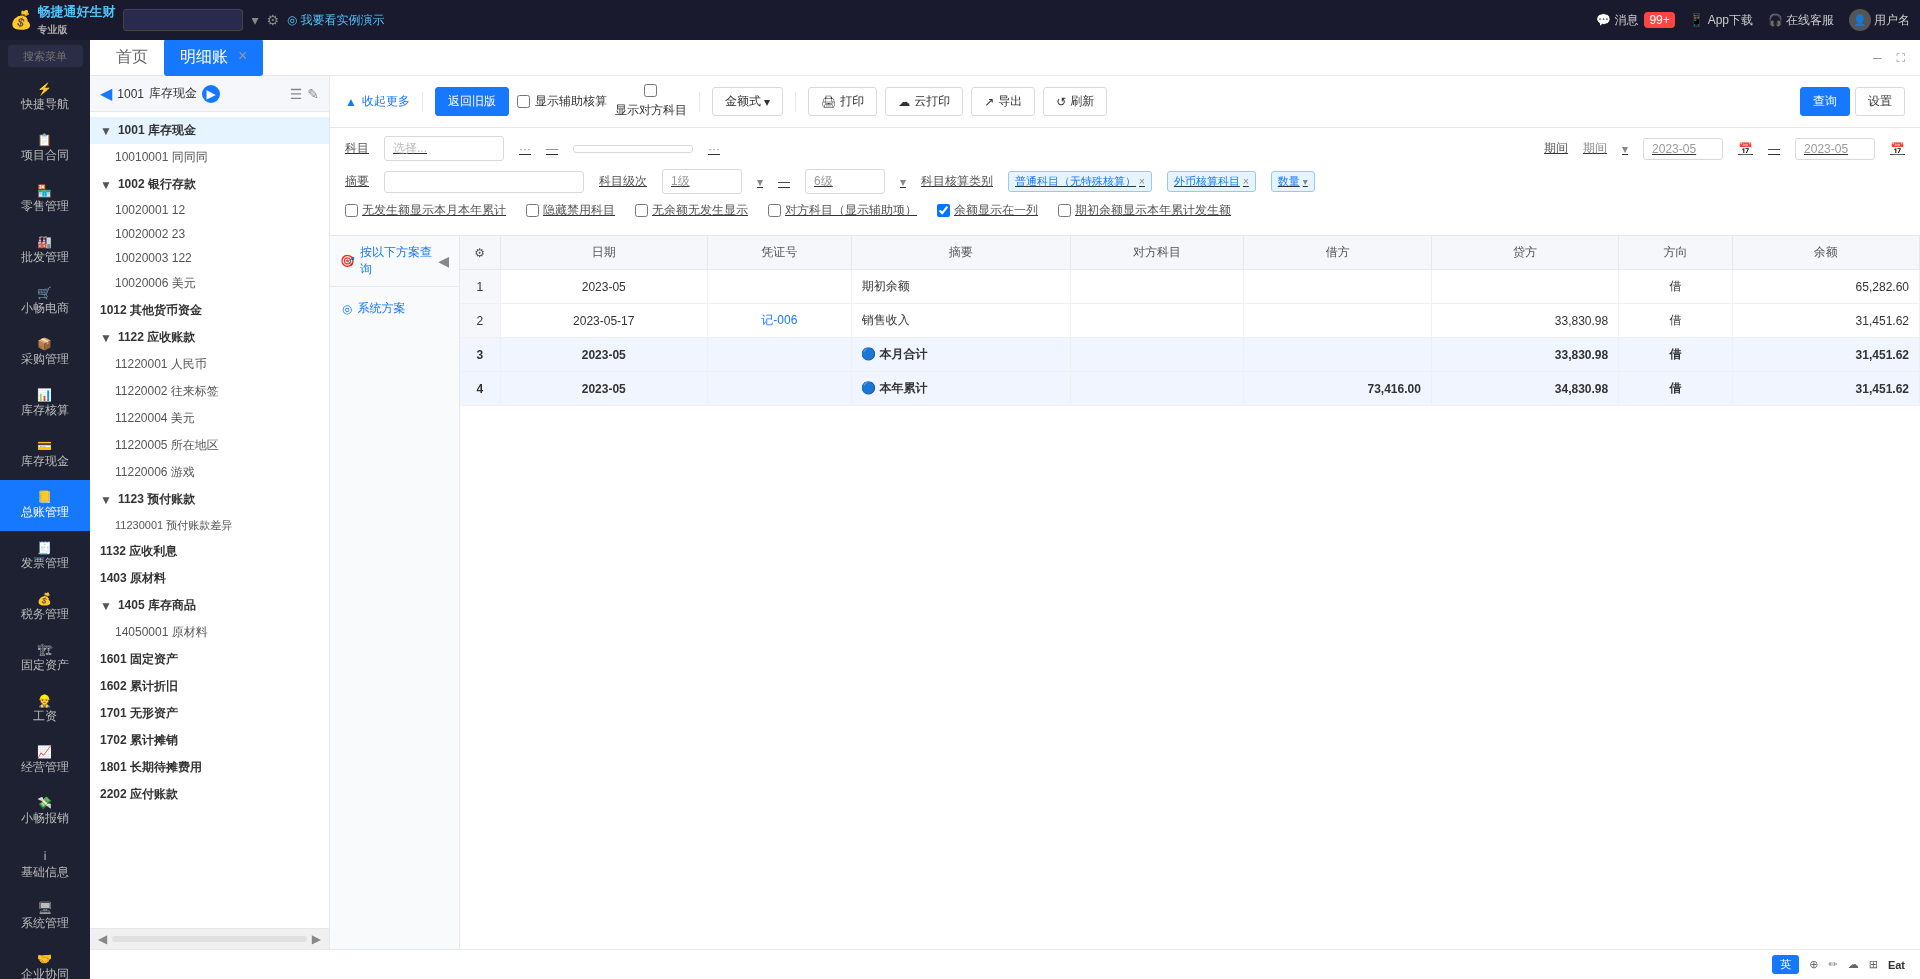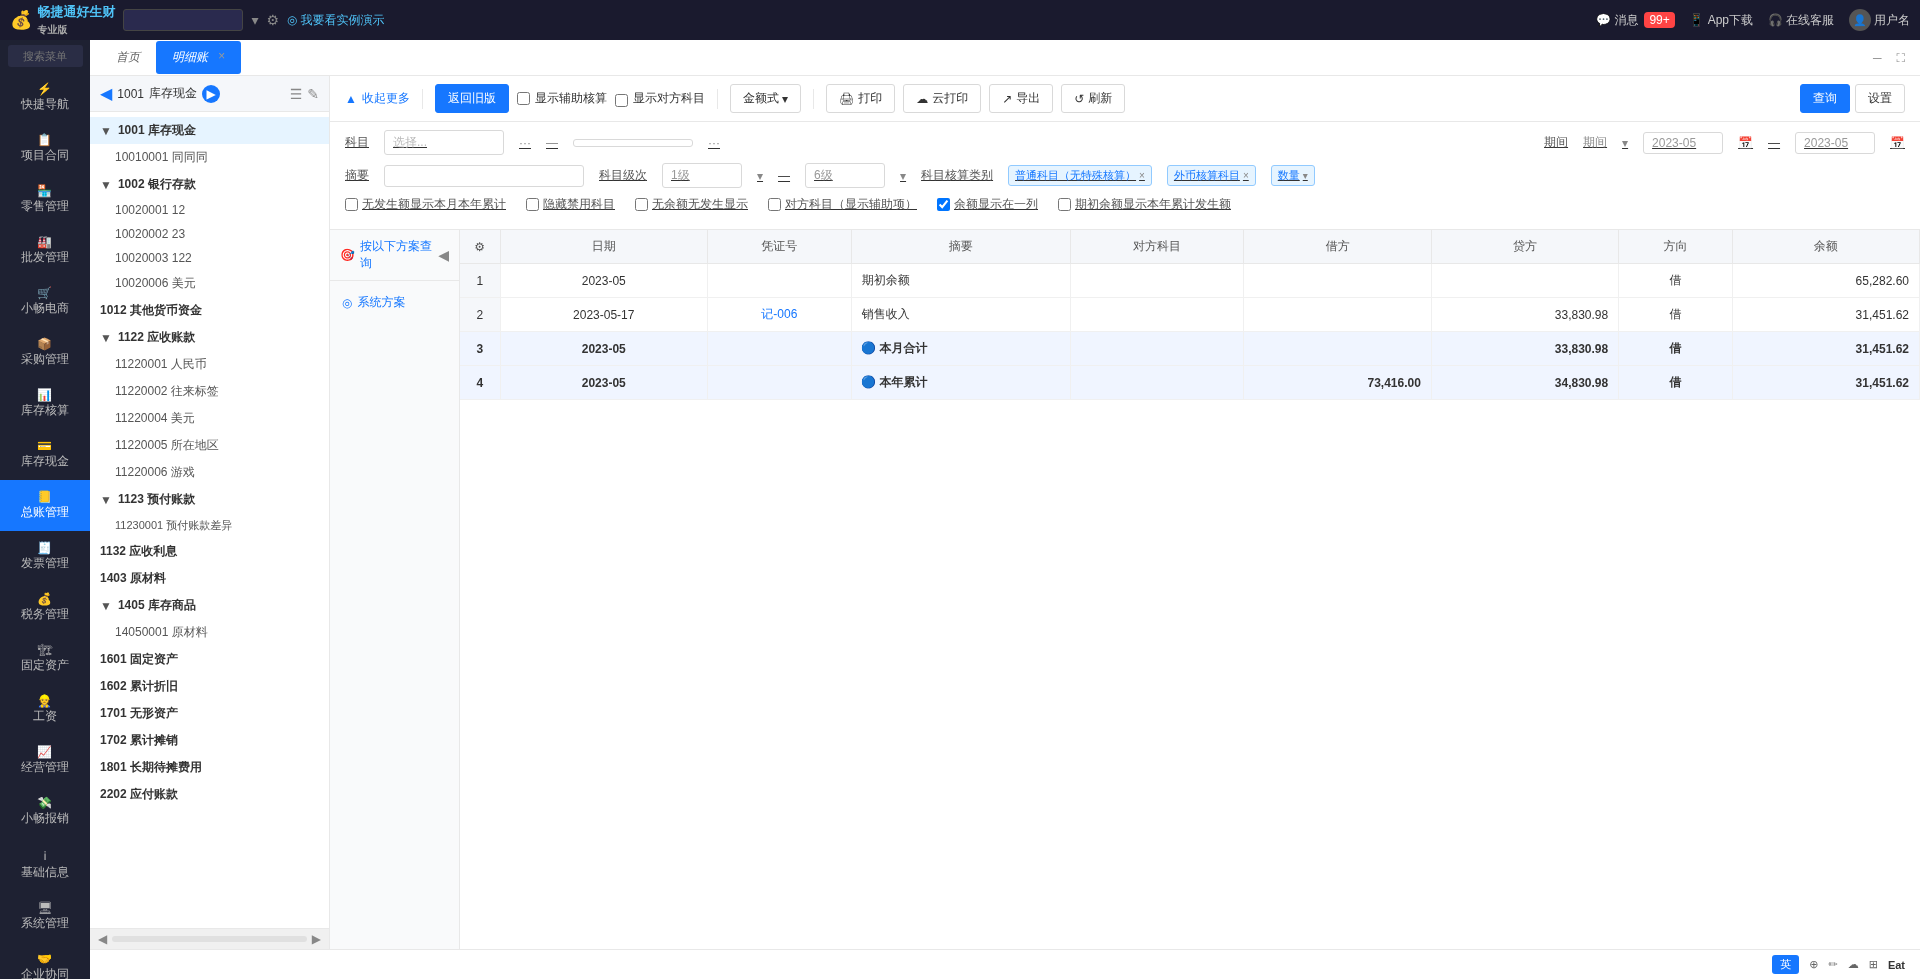--- a/index.html
+++ b/index.html
@@ -22,21 +22,21 @@
     .sidebar-search { width: 75px; background: #2a2d45; border: none; border-radius: 3px; padding: 5px 8px; color: #ccc; font-size: 11px; margin-bottom: 5px; text-align: center; }
     .sidebar-item { width: 100%; text-align: center; padding: 10px 5px; cursor: pointer; font-size: 12px; color: #bbb; }
     .sidebar-item.active { background: #1677ff; color: #fff; }
     .sidebar-item-label { font-size: 12px; }
 
     
     .content-area { flex: 1; display: flex; flex-direction: column; background: #f0f2f5; overflow: hidden; }
     
     
     .tabs-bar { background: #fff; border-bottom: 1px solid #e8e8e8; display: flex; align-items: center; padding: 0 10px; height: 36px; }
-    .tab { padding: 8px 16px; font-size: 12px; cursor: pointer; border-radius: 3px 3px 0 0; color: #666; font-style: italic; }
+    .tab { padding: 8px 16px; font-size: 16px; cursor: pointer; border-radius: 3px 3px 0 0; color: #666; }
     .tab.active { background: #1677ff; color: #fff; border-radius: 3px; }
     .tab-close { margin-left: 5px; cursor: pointer; color: #999; }
     .tab-bar-actions { margin-left: auto; display: flex; gap: 5px; }
 
     
     .main-content { flex: 1; display: flex; overflow: hidden; }
     
     
     .account-tree { width: 240px; background: #fff; border-right: 1px solid #e8e8e8; display: flex; flex-direction: column; overflow: hidden; }
     .account-tree-header { padding: 8px 10px; display: flex; align-items: center; justify-content: space-between; border-bottom: 1px solid #e8e8e8; background: #f5f7fa; }
@@ -297,21 +297,21 @@
           <div style="display:flex; align-items:center; gap:5px; font-size:12px; color:#1677ff; cursor:pointer;">
             <span>▲</span>
             <span>收起更多</span>
           </div>
           <div class="toolbar-separator"></div>
           <button class="btn btn-primary">返回旧版</button>
           <div style="display:flex; align-items:center; gap:5px;">
             <input type="checkbox" style="">
             <span>显示辅助核算</span>
           </div>
-          <div style="display:flex; align-items:flex-end; gap:5px;">
+          <div style="display:flex; align-items:center; gap:5px;flex-direction:column;">
             <input type="checkbox" style="">
             <span>显示对方科目</span>
           </div>
           <div class="toolbar-separator"></div>
           <button class="btn btn-dropdown">
             <span>金额式</span>
             <span>▾</span>
           </button>
           <div class="toolbar-separator"></div>
           <button class="btn">

